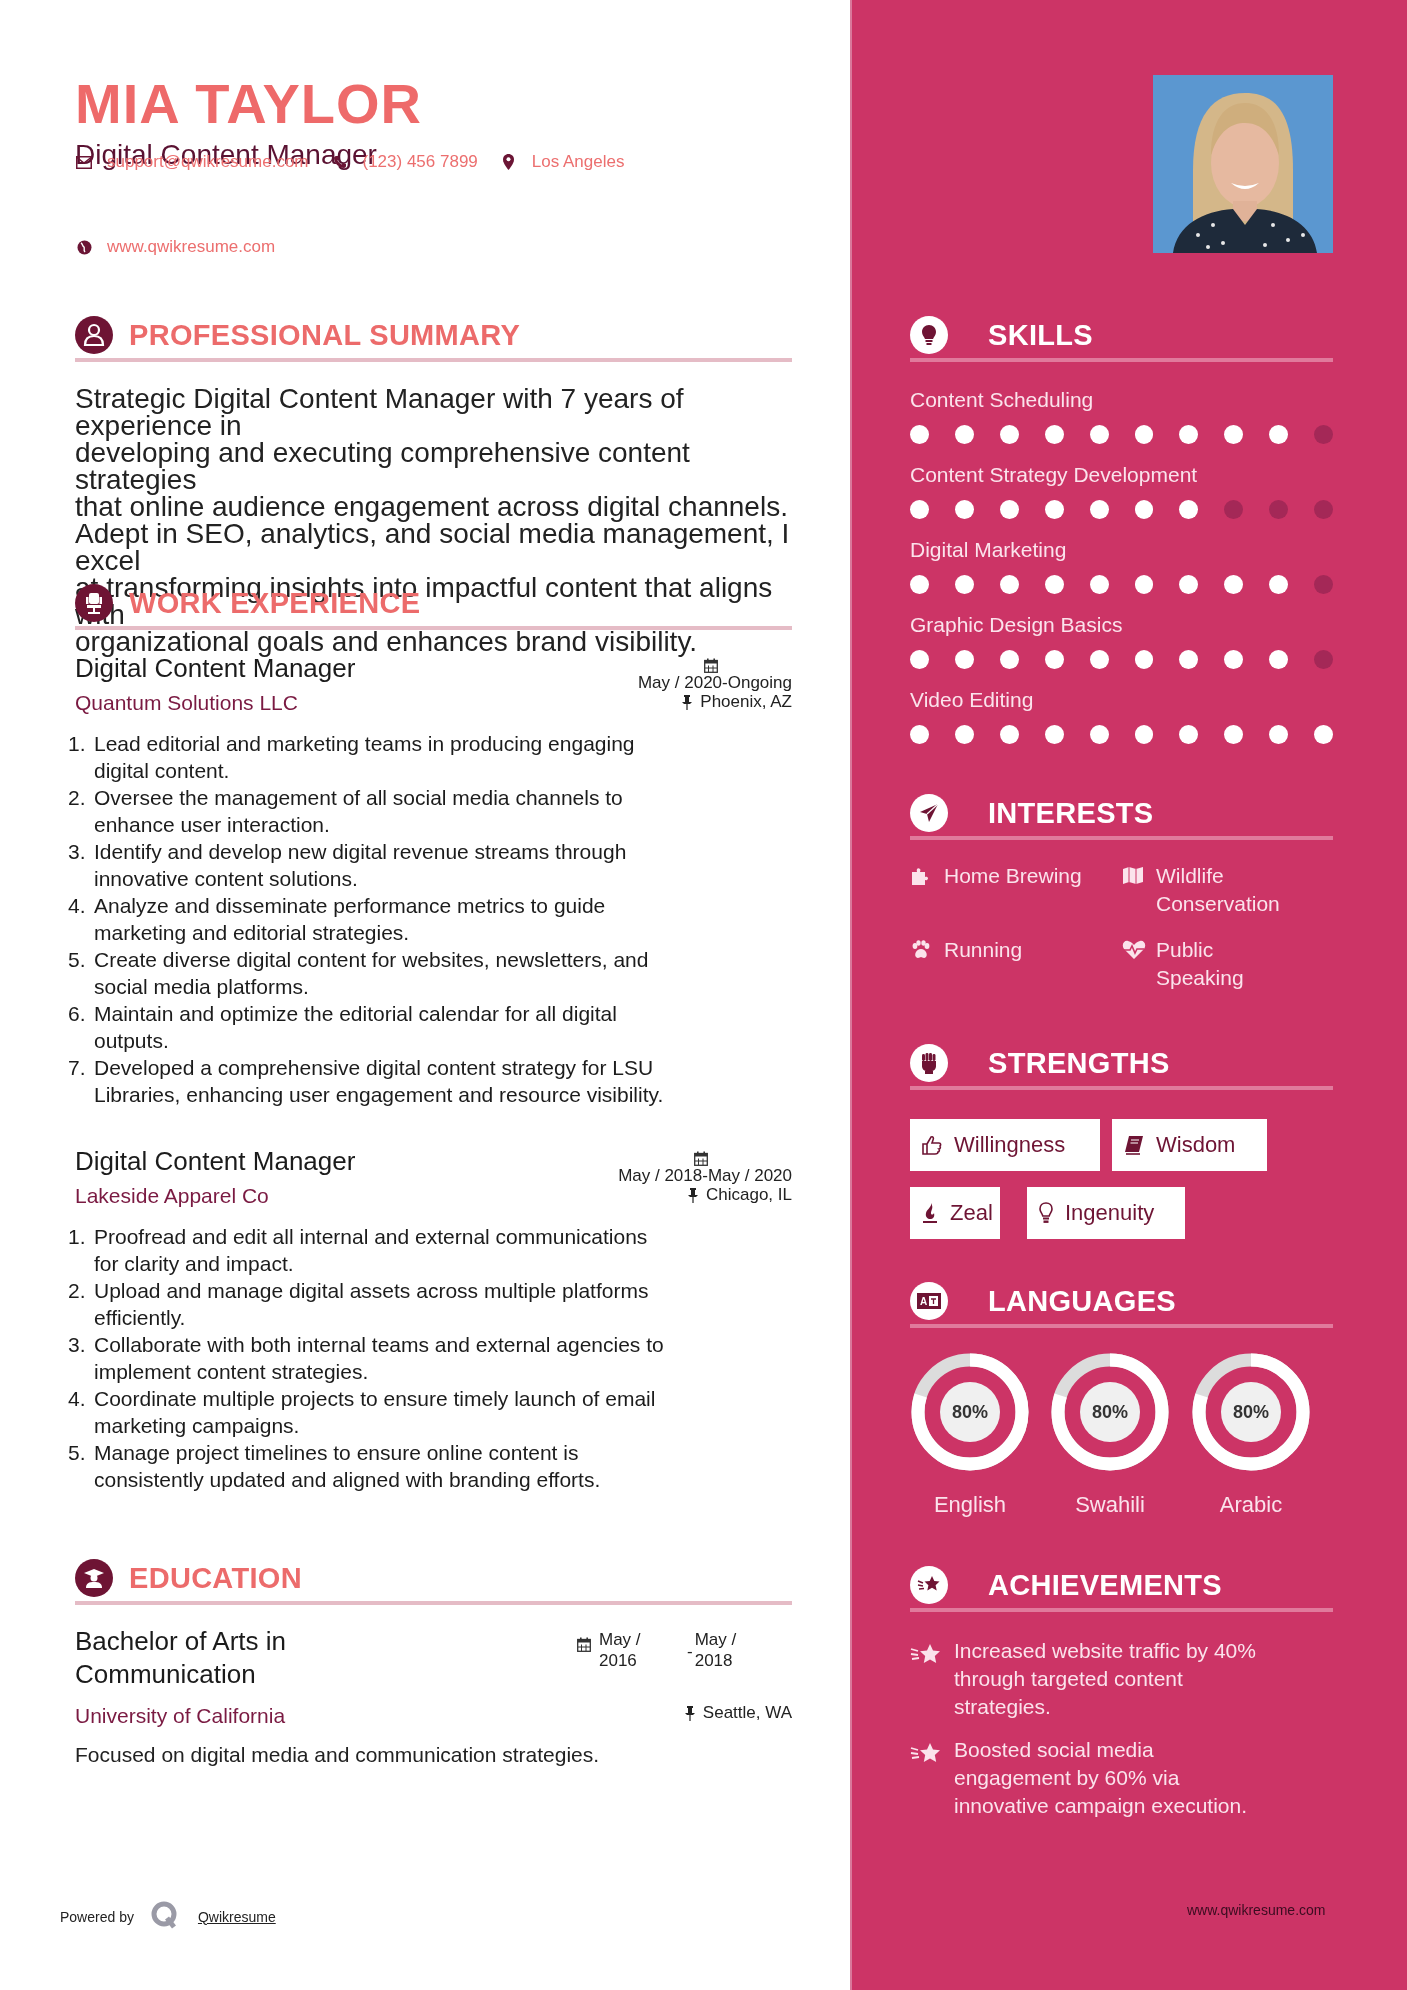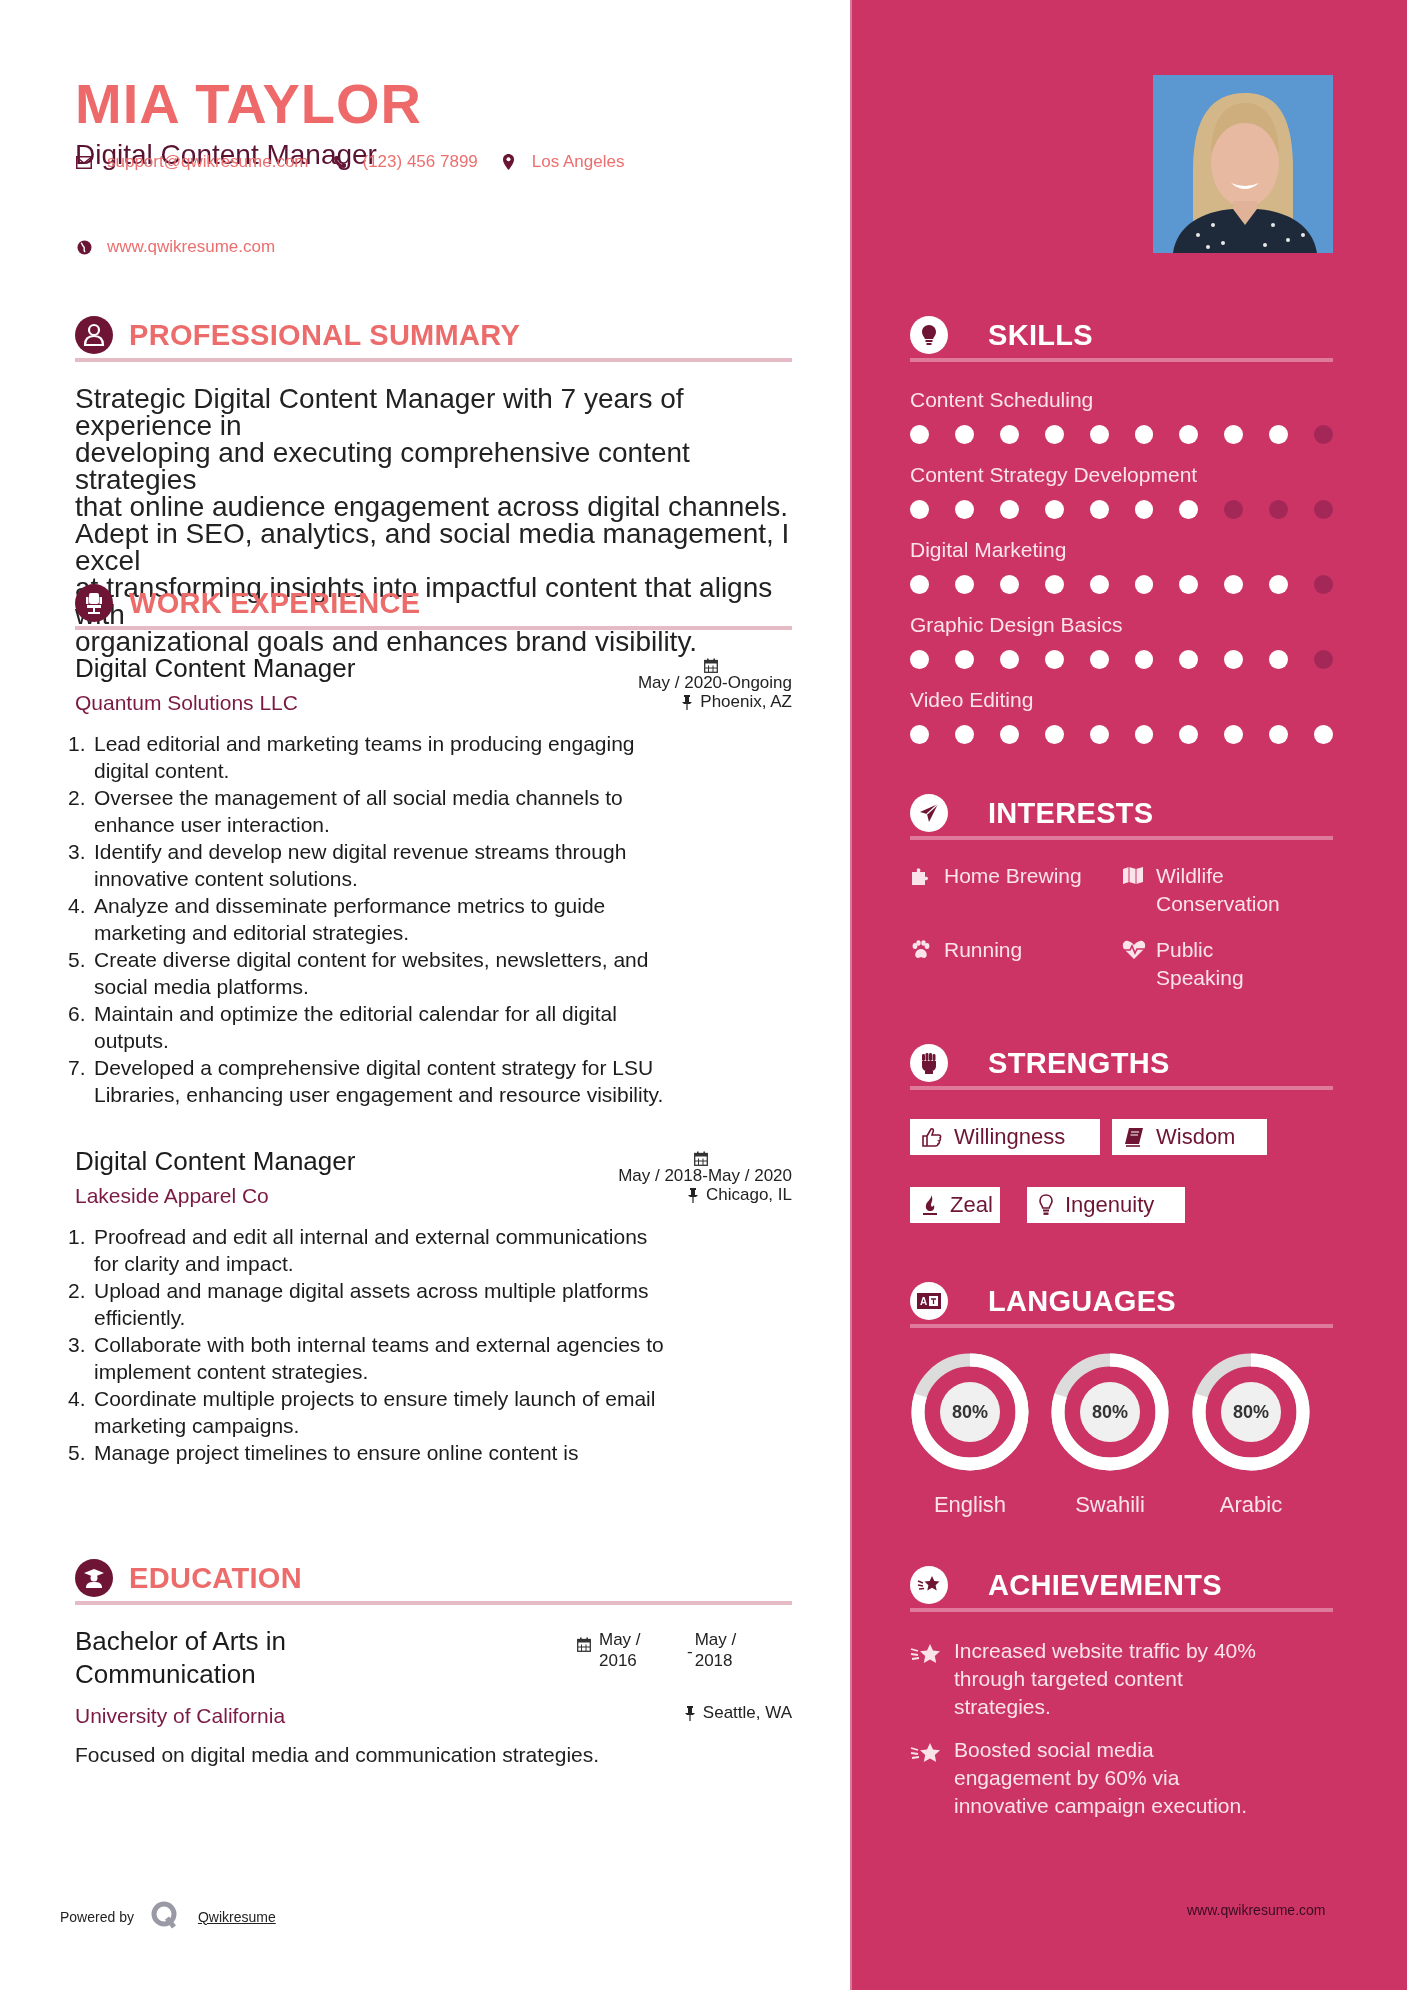--- a/index.html
+++ b/index.html
@@ -54,21 +54,21 @@
 
   .skill { position: absolute; left: 910px; width: 423px; }
   .skill .sn { font-size: 21px; color: #fbe3ec; line-height: 26px; }
   .skill .dots { display: flex; margin-top: 12px; gap: 26px; }
   .dot { width: 19px; height: 19px; border-radius: 50%; background: #ffffff; }
   .dot.off { background: #a42857; }
 
   .interest { position: absolute; font-size: 21px; color: #fbe3ec; line-height: 28px; display: flex; }
   .interest .ii { width: 26px; margin-right: 8px; display: inline-flex; padding-top: 4px; }
 
-  .chip { position: absolute; height: 36px; background: #ffffff; display: flex; align-items: center; padding: 0 12px; font-size: 22px; color: #6e1434; }
+  .chip { position: absolute; height: 52px; background: #ffffff; display: flex; align-items: center; padding: 0 12px; font-size: 22px; color: #6e1434; }
   .chip .ci { margin-right: 12px; display: inline-flex; }
 
   .lang { position: absolute; width: 120px; text-align: center; }
   .ring { width: 120px; height: 120px; position: relative; }
   .lang .ln { font-size: 22px; color: #fbe3ec; margin-top: 20px; }
   .ring .pct { position: absolute; left: 30px; top: 30px; width: 60px; height: 60px; border-radius: 50%; background: #f0f0f0; display: flex; align-items: center; justify-content: center; font-weight: bold; font-size: 18px; color: #333; }
 
   .ach { position: absolute; left: 910px; width: 423px; display: flex; font-size: 21px; color: #fbe3ec; line-height: 28px; }
   .ach .ai { width: 36px; flex: 0 0 36px; margin-right: 8px; padding-top: 4px; }
 
@@ -209,21 +209,21 @@
             <rect x="4.4" y="9" width="1.2" height="6" fill="#222"></rect>
           </svg>
       </span>
       <span>Chicago, IL</span>
     </div>
     <ol>
       <li><span class="n">1.</span><span>Proofread and edit all internal and external communications</span><br><span>for clarity and impact.</span></li>
       <li><span class="n">2.</span><span>Upload and manage digital assets across multiple platforms</span><br><span>efficiently.</span></li>
       <li><span class="n">3.</span><span>Collaborate with both internal teams and external agencies to</span><br><span>implement content strategies.</span></li>
       <li><span class="n">4.</span><span>Coordinate multiple projects to ensure timely launch of email</span><br><span>marketing campaigns.</span></li>
-      <li><span class="n">5.</span><span>Manage project timelines to ensure online content is</span><br></li>
+      <li><span class="n">5.</span><span>Manage project timelines to ensure online content is</span><br><span>consistently updated and aligned with branding efforts.</span></li>
     </ol>
   </div>
 
   <div class="sec-head" style="top:1555px;">
     <span class="ico">
       <svg width="22" height="22" viewBox="0 0 22 22">
           <path d="M11 2 L21 6 L11 10 L1 6 Z" fill="#fff"></path>
           <circle cx="11" cy="11" r="3.5" fill="#fff"></circle>
           <path d="M3 21 C3 16 6 15 11 15 C16 15 19 16 19 21 Z" fill="#fff"></path>
         </svg>

